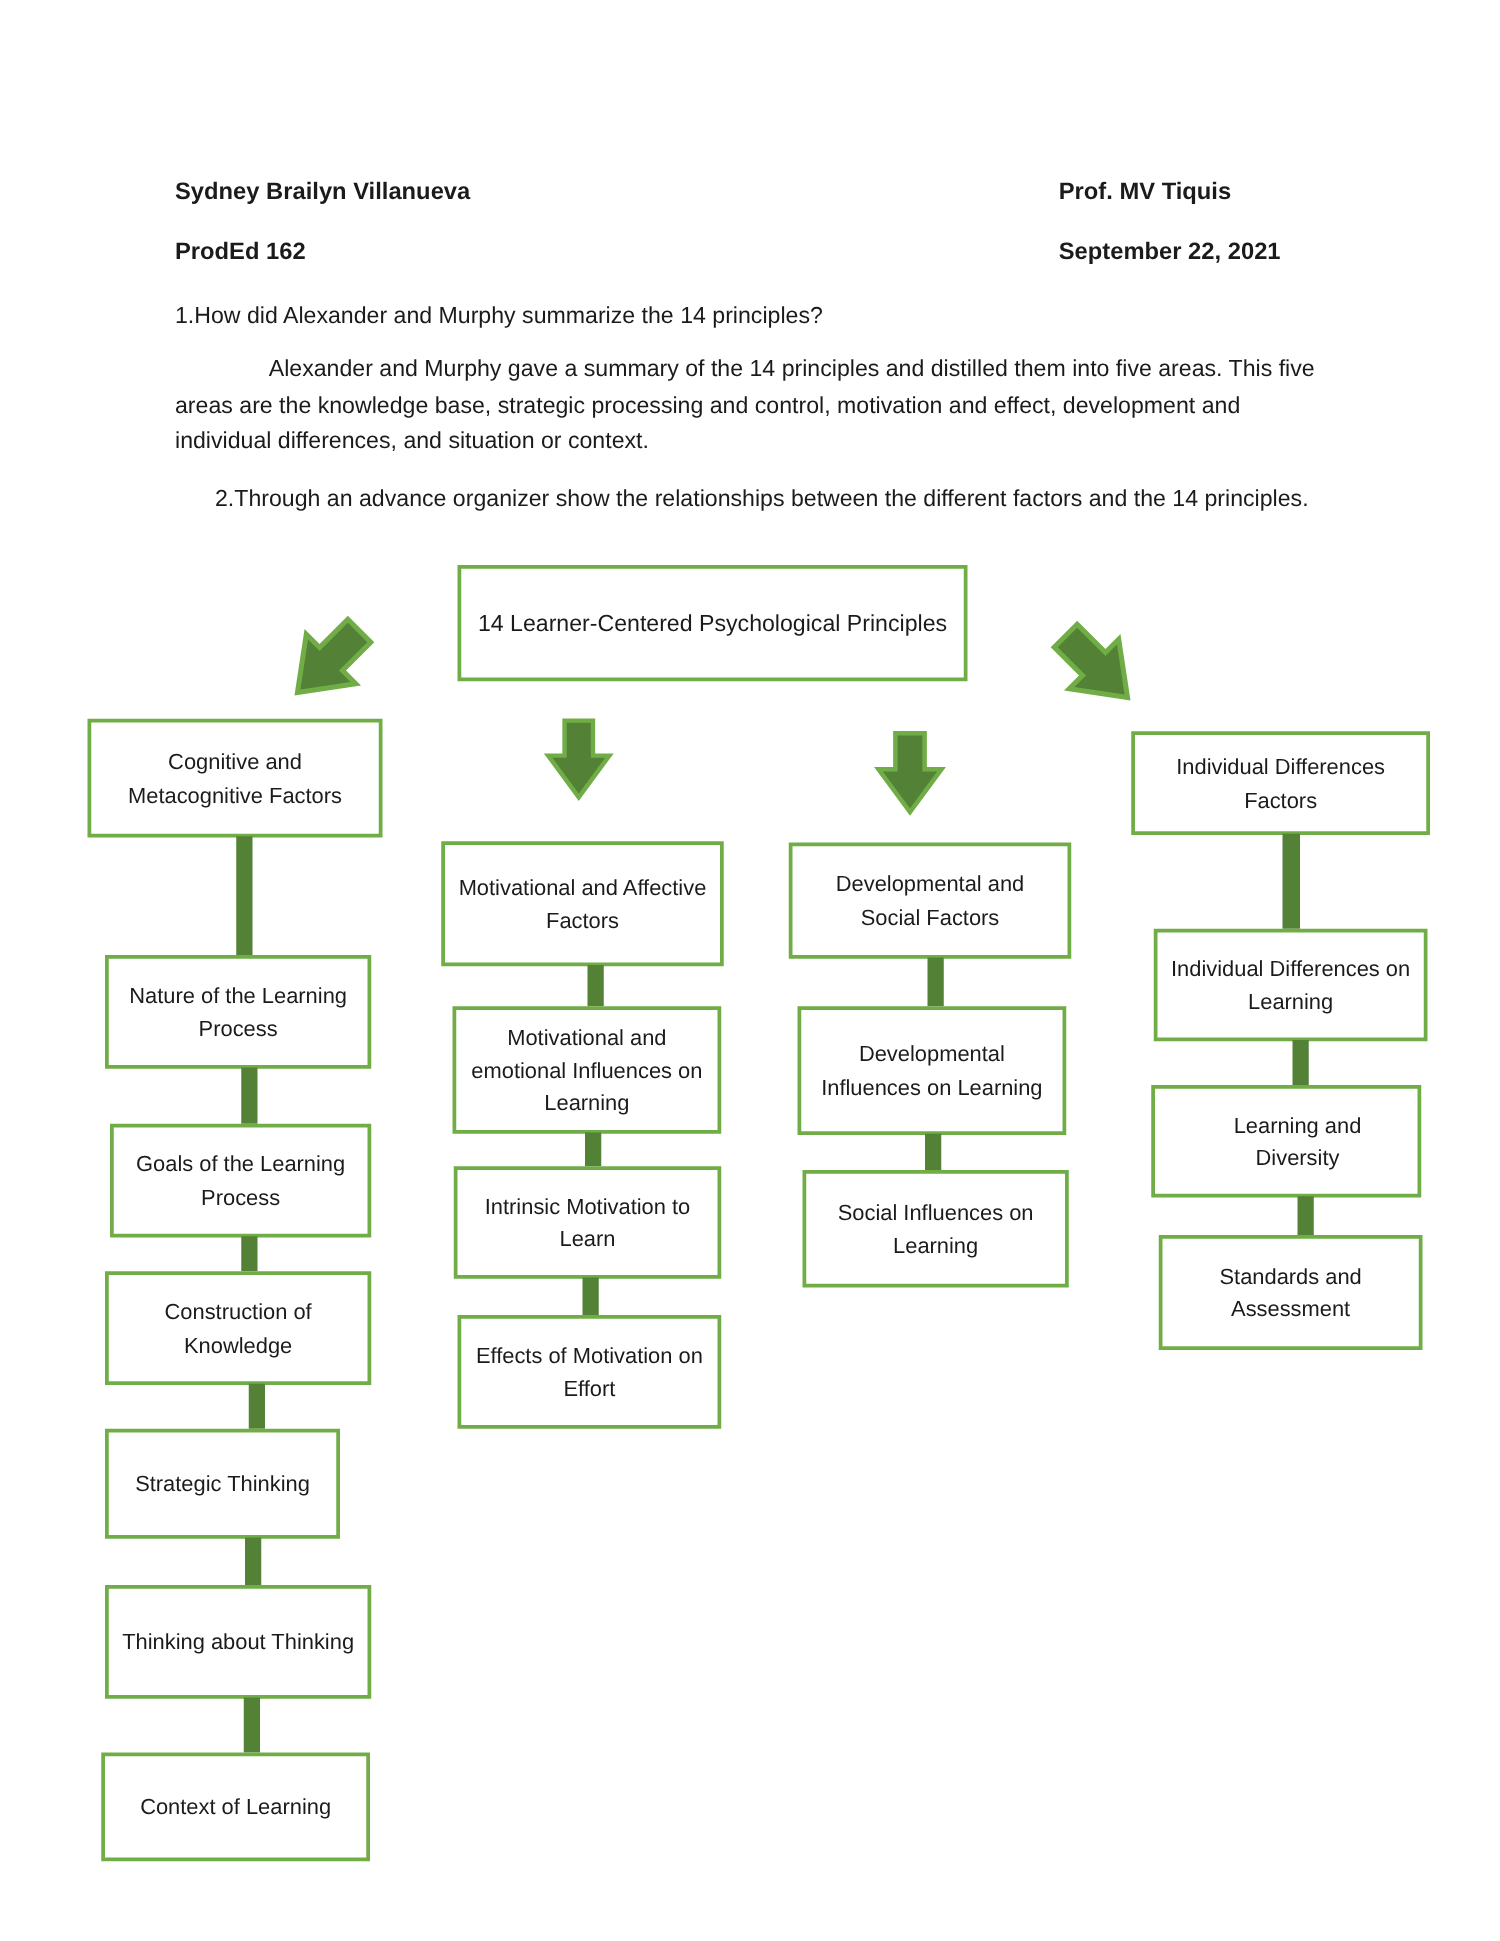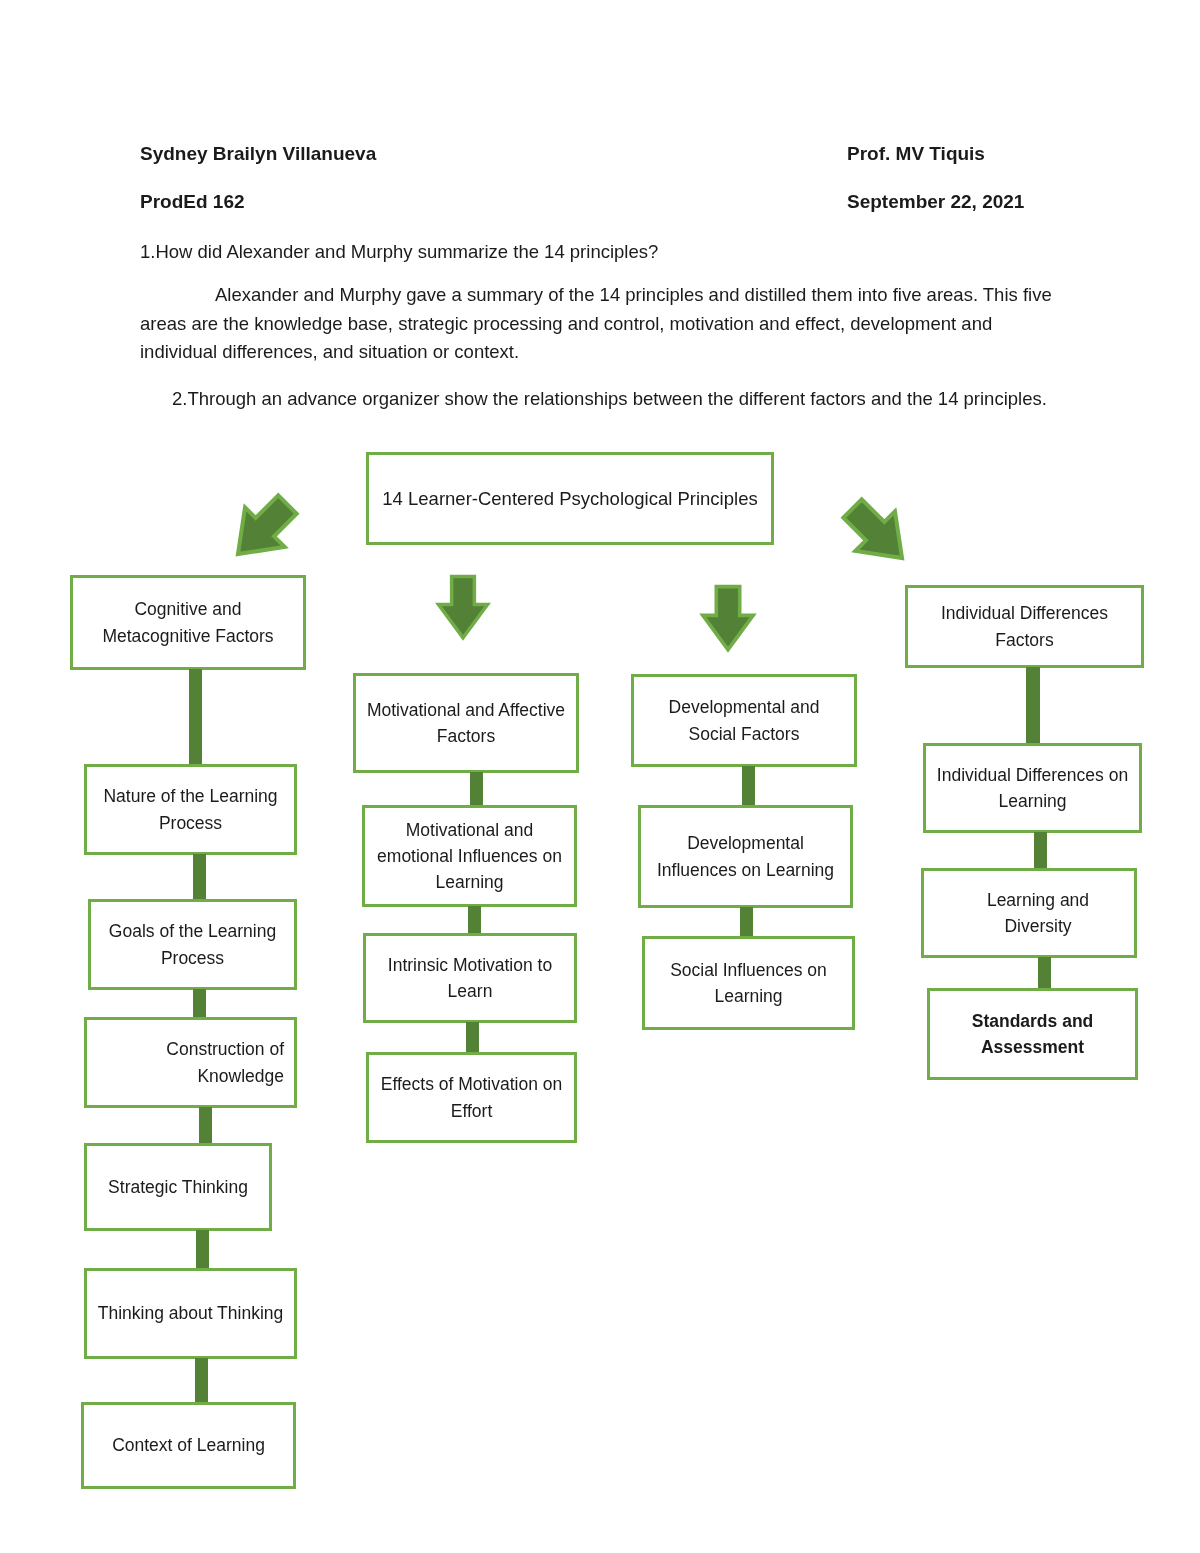--- a/index.html
+++ b/index.html
@@ -53,21 +53,21 @@
   .arr-d2{left:690px;top:583px;width:76px;height:72px;}
   .arr-dr{left:838px;top:494px;width:80px;height:80px;}
 
   
   .c1b1{left:70px; top:575px; width:236px;height:95px;}
   .c1k1{left:189px;top:669px; width:13px; height:96px;}
   .c1b2{left:84px; top:764px; width:213px;height:91px;}
   .c1k2{left:193px;top:854px; width:13px; height:46px;}
   .c1b3{left:88px; top:899px; width:209px;height:91px;}
   .c1k3{left:193px;top:989px; width:13px; height:29px;}
-  .c1b4{left:84px; top:1017px;width:213px;height:91px;text-align:right;}
+  .c1b4{left:84px; top:1017px;width:213px;height:91px;}
   .c1k4{left:199px;top:1107px;width:13px; height:37px;}
   .c1b5{left:84px; top:1143px;width:188px;height:88px;}
   .c1k5{left:196px;top:1230px;width:13px; height:39px;}
   .c1b6{left:84px; top:1268px;width:213px;height:91px;}
   .c1k6{left:195px;top:1358px;width:13px; height:45px;}
   .c1b7{left:81px; top:1402px;width:215px;height:87px;}
 
   
   .c2b1{left:353px;top:673px; width:226px;height:100px;}
   .c2k1{left:470px;top:772px; width:13px; height:34px;}
@@ -84,21 +84,21 @@
   .c3k2{left:740px;top:907px; width:13px; height:30px;}
   .c3b3{left:642px;top:936px; width:213px;height:94px;}
 
   
   .c4b1{left:905px; top:585px; width:239px;height:83px;}
   .c4k1{left:1026px;top:667px; width:14px; height:77px;}
   .c4b2{left:923px; top:743px; width:219px;height:90px;text-align:center;}
   .c4k2{left:1034px;top:832px; width:13px; height:37px;}
   .c4b3{left:921px; top:868px; width:216px;height:90px;padding-left:28px;}
   .c4k3{left:1038px;top:957px; width:13px; height:32px;}
-  .c4b4{left:927px; top:988px; width:211px;height:92px;font-weight:bold;}
+  .c4b4{left:927px; top:988px; width:211px;height:92px;}
 </style>
 </head>
 <body>
 
 <div class="page">
 
   <div class="abs hdr" style="left:140px;top:143px;">Sydney Brailyn Villanueva</div>
   <div class="abs hdr" style="left:847px;top:143px;">Prof. MV Tiquis</div>
   <div class="abs hdr" style="left:140px;top:191px;">ProdEd 162</div>
   <div class="abs hdr" style="left:847px;top:191px;">September 22, 2021</div>

